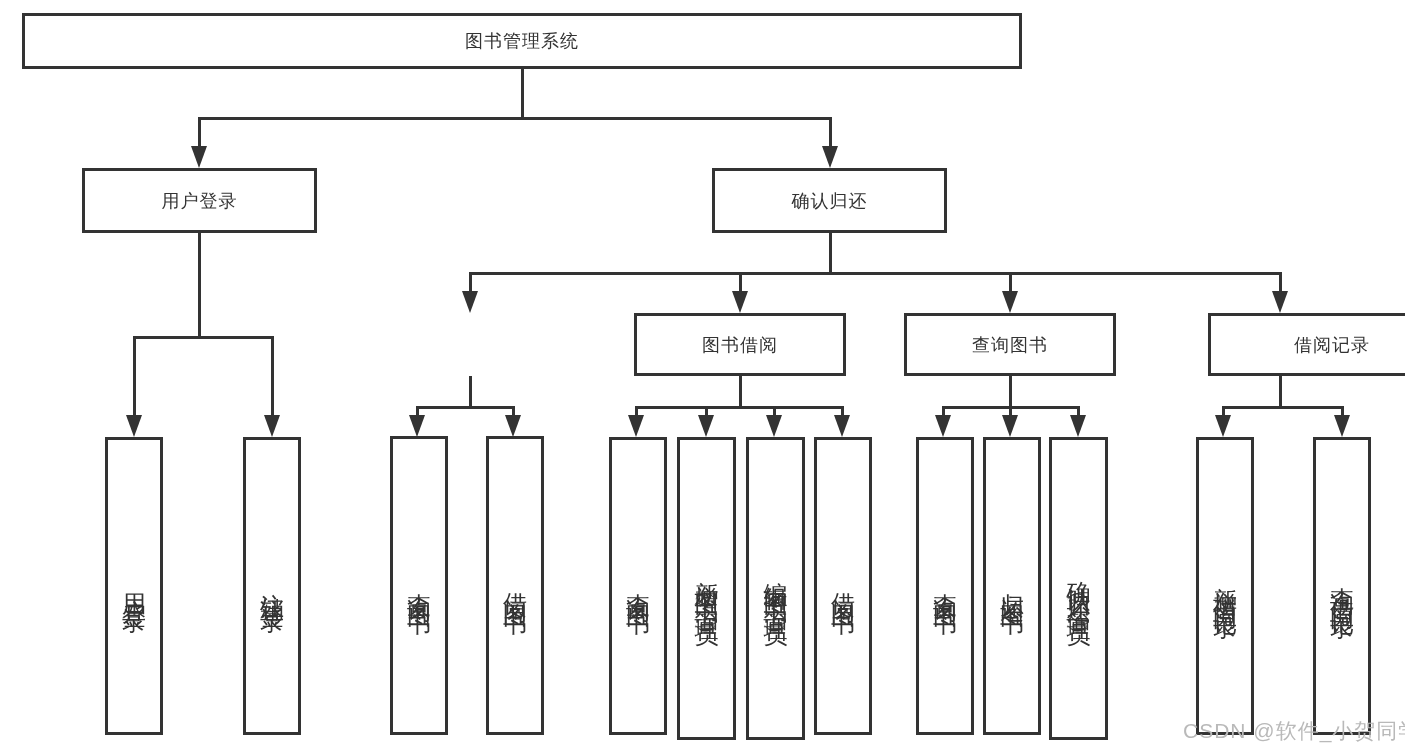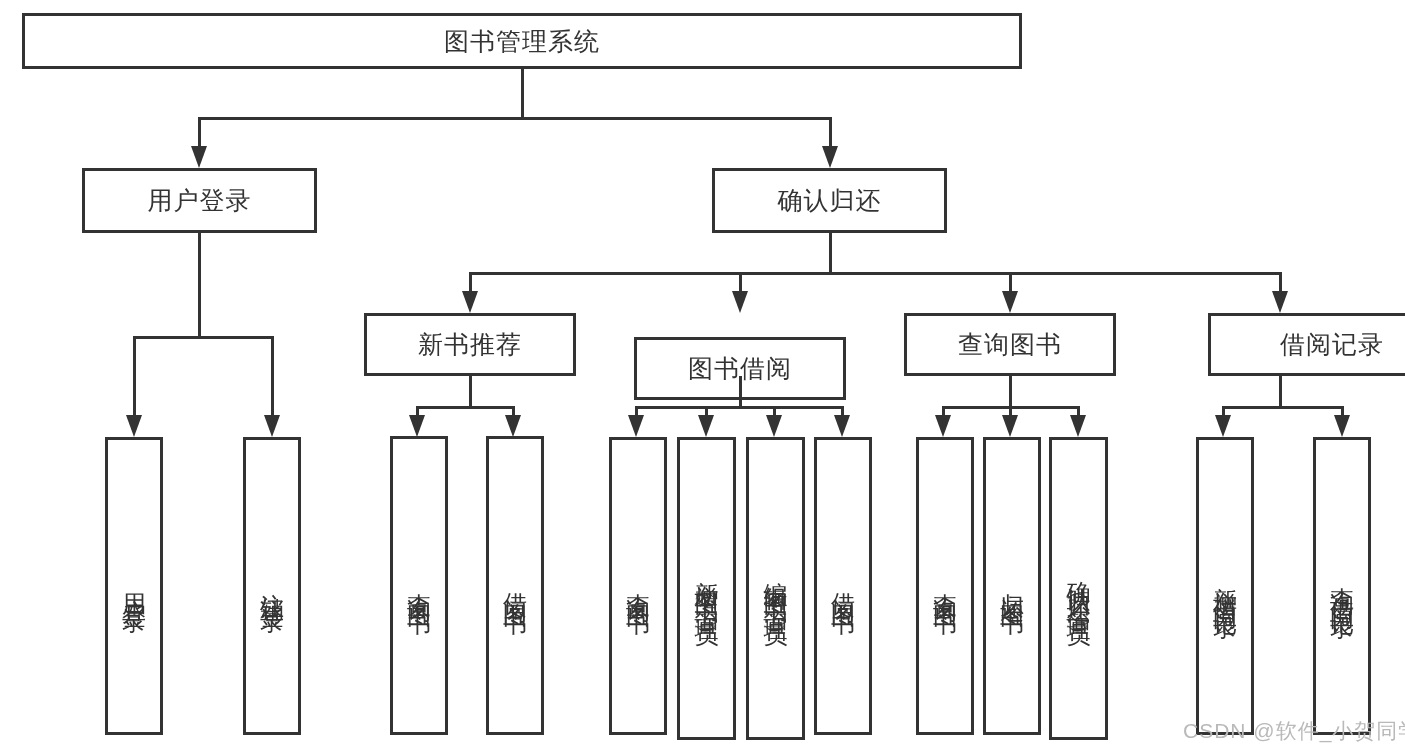--- a/index.html
+++ b/index.html
@@ -20,21 +20,21 @@
     position: absolute;
     box-sizing: border-box;
     border: 3px solid #333333;
     background: #ffffff;
     display: flex;
     align-items: center;
     justify-content: center;
     text-align: center;
   }
   .node.hbox {
-    font-size: 25px;
+    font-size: 18px;
     letter-spacing: 1px;
   }
   .node.vbox span {
     writing-mode: vertical-rl;
     text-orientation: mixed;
     font-size: 24px;
     letter-spacing: 6px;
     line-height: 1;
   }
   .vline, .hline {
@@ -69,24 +69,21 @@
     <span>图书管理系统</span>
   </div>
 
   <div class="node hbox" style="left:82px; top:168px; width:235px; height:65px;">
     <span>用户登录</span>
   </div>
   <div class="node hbox" style="left:712px; top:168px; width:235px; height:65px;">
     <span>确认归还</span>
   </div>
 
-  <div class="node hbox" style="left:364px; top:313px; width:212px; height:63px;">
-    <span>新书推荐</span>
-  </div>
-  <div class="node hbox" style="left:634px; top:313px; width:212px; height:63px;margin-top:24px;">
+  <div class="node hbox" style="left:634px; top:313px; width:212px; height:63px;">
     <span>图书借阅</span>
   </div>
   <div class="node hbox" style="left:904px; top:313px; width:212px; height:63px;">
     <span>查询图书</span>
   </div>
   <div class="node hbox" style="left:1208px; top:313px; width:248px; height:63px;">
     <span>借阅记录</span>
   </div>
 
   <div class="node vbox" style="left:105px; top:437px; width:58px; height:298px;">

